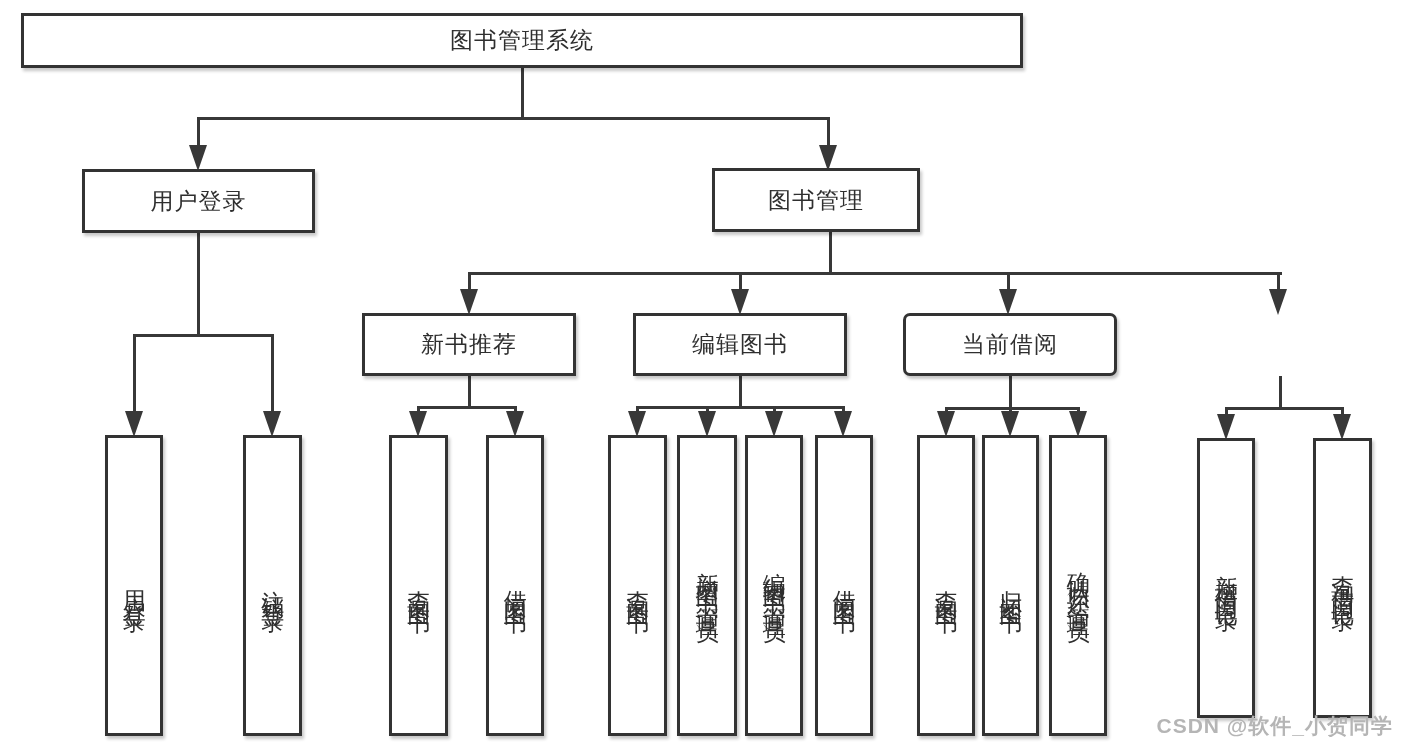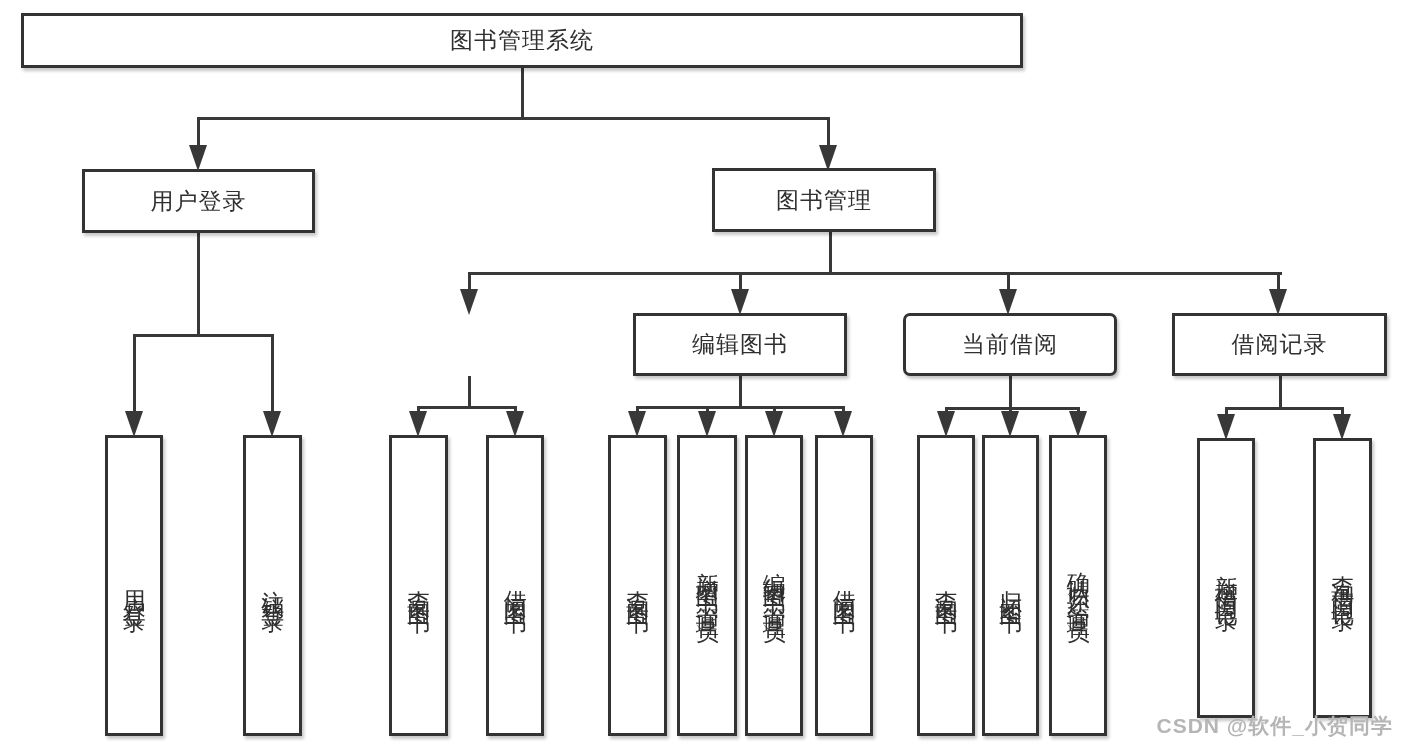--- a/index.html
+++ b/index.html
@@ -87,32 +87,32 @@
     </g>
   </svg>
 
   <div class="box" style="left:21px;top:13px;width:1002px;height:55px;">
     <span>图书管理系统</span>
   </div>
 
   <div class="box" style="left:82px;top:169px;width:233px;height:64px;">
     <span>用户登录</span>
   </div>
-  <div class="box" style="left:712px;top:168px;width:224px;height:64px;">
+  <div class="box" style="left:712px;top:168px;width:208px;height:64px;">
     <span>图书管理</span>
   </div>
 
+  <div class="box" style="left:362px;top:313px;width:214px;height:63px;">
+    <span>新书推荐</span>
+  </div>
   <div class="box" style="left:633px;top:313px;width:214px;height:63px;">
     <span>编辑图书</span>
   </div>
   <div class="box" style="left:903px;top:313px;width:214px;height:63px;border-radius:7px;">
     <span>当前借阅</span>
-  </div>
-  <div class="box" style="left:1172px;top:313px;width:215px;height:63px;">
-    <span>借阅记录</span>
   </div>
 
   <div class="box leaf" style="left:105px;top:435px;width:58px;height:301px;">
     <span class="vtext">用户登录</span>
   </div>
   <div class="box leaf" style="left:243px;top:435px;width:59px;height:301px;">
     <span class="vtext">注销登录</span>
   </div>
 
   <div class="box leaf" style="left:389px;top:435px;width:59px;height:301px;">

